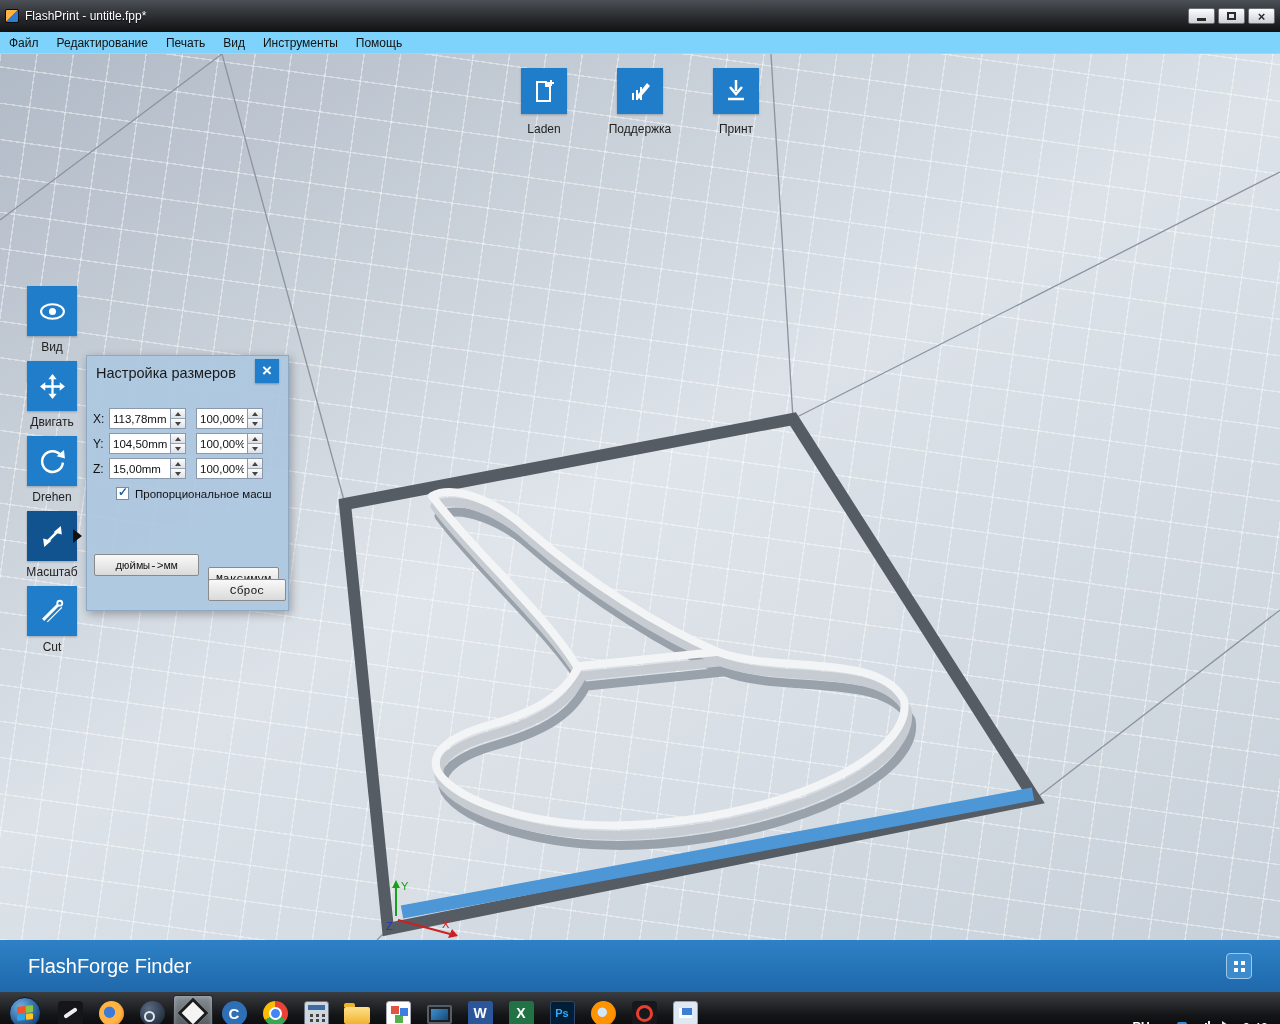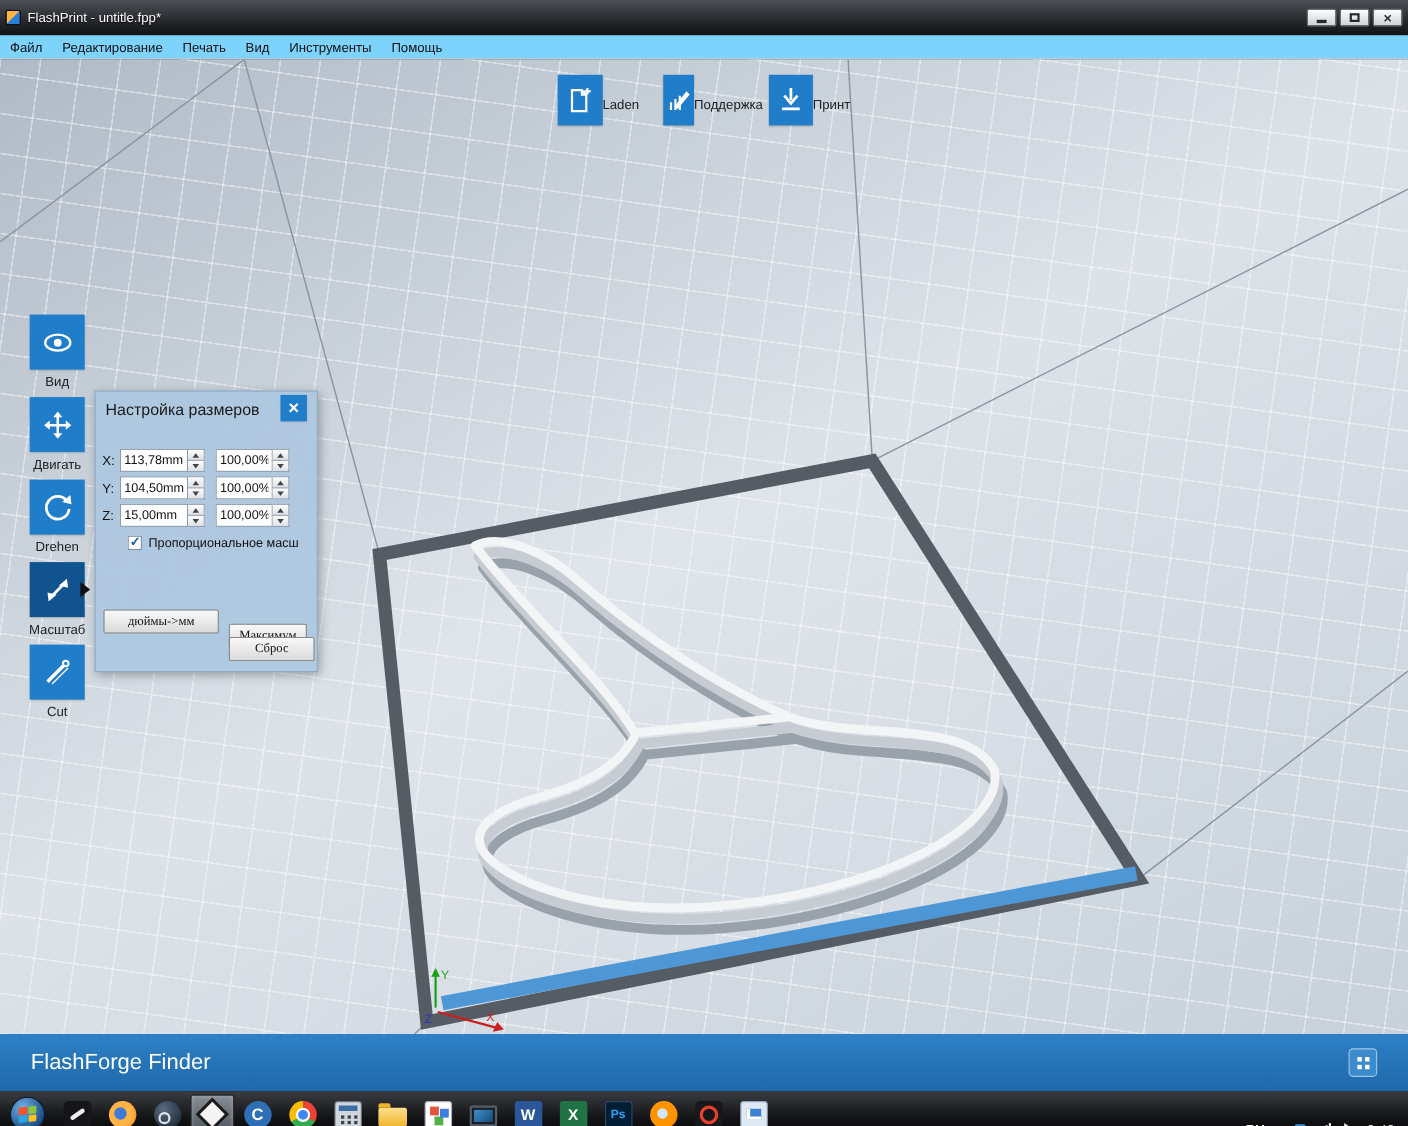--- a/index.html
+++ b/index.html
@@ -23,21 +23,21 @@
   .viewport { position:relative; height:886px; overflow:hidden;
     background-image:
       repeating-linear-gradient(8deg, rgba(255,255,255,.42) 0 1.4px, transparent 1.4px 36px),
       repeating-linear-gradient(98deg, rgba(255,255,255,.42) 0 1.4px, transparent 1.4px 36px),
       linear-gradient(150deg,#b0bac6 0%,#dce2e8 48%,#c8d1da 100%);
   }
   .scene-svg { position:absolute; inset:0; }
 
   
   .top-tools { position:absolute; top:14px; left:50%; transform:translateX(-50%); display:flex; gap:22px; }
-  .ttool { display:flex; flex-direction:row; align-items:center; width:74px; }
+  .ttool { display:flex; flex-direction:column; align-items:center; width:74px; }
   .ttool-btn { width:46px; height:46px; background:#1f7dc9; display:flex; align-items:center; justify-content:center; box-shadow:0 1px 2px rgba(0,0,0,.25); }
   .ttool-label { margin-top:8px; font-size:12px; color:#222; }
 
   
   .left-tools { position:absolute; left:20px; top:232px; width:64px; }
   .ltool { display:flex; flex-direction:column; align-items:center; margin-bottom:7px; }
   .ltool-btn { width:50px; height:50px; background:#1f7dc9; display:flex; align-items:center; justify-content:center; box-shadow:0 1px 2px rgba(0,0,0,.25); position:relative; }
   .ltool-btn.active { background:#0f5globalThis; }
   .ltool-btn.active { background:#10538f; }
   .ltool-btn.active::after { content:""; position:absolute; right:-12px; top:50%; transform:translateY(-50%); border:7px solid transparent; border-left:9px solid #111; }
@@ -56,21 +56,21 @@
   .spin { width:15px; height:21px; display:flex; flex-direction:column; border:1px solid #8a99ab; border-left:none; background:#eee; }
   .spin span { flex:1; background:linear-gradient(#fcfcfc,#dde1e6); position:relative; }
   .spin span + span { border-top:1px solid #9aa5b2; }
   .spin .up::after, .spin .dn::after { content:""; position:absolute; left:50%; top:50%; border:3px solid transparent; }
   .spin .up::after { transform:translate(-50%,-70%); border-bottom:4px solid #444; }
   .spin .dn::after { transform:translate(-50%,-30%); border-top:4px solid #444; }
   .chk-row { position:absolute; left:29px; top:131px; display:flex; align-items:center; width:170px; overflow:hidden; white-space:nowrap;text-align:center; }
   .chk { width:13px; height:13px; min-width:13px; background:#fff; border:1px solid #7a8ea2; position:relative; margin-right:6px; }
   .chk::after { content:"✓"; position:absolute; left:1px; top:-3px; font-size:12px; color:#1f5fae; font-weight:bold; }
   .chk-label { font-size:11.5px; color:#111; }
-  .dbtn { position:absolute; height:22px; background:linear-gradient(#f9f9f9,#dadada); border:1px solid #8a8a8a; border-radius:2px; font-size:11.5px; color:#111; display:flex; align-items:center; justify-content:center; font-family:Liberation Serif, serif; }
+  .dbtn { position:absolute; height:22px; background:linear-gradient(#f9f9f9,#dadada); border:1px solid #8a8a8a; border-radius:2px; font-size:11.5px; color:#111; display:flex; align-items:center; justify-content:center; font-family:Liberation Mono, monospace; }
   .btn-inches { left:7px;  top:198px; width:105px; }
   .btn-max    { left:121px; top:211px; width:71px; }
   .btn-reset  { left:121px; top:223px; width:78px; }
 
   
   .statusbar { height:52px; background:linear-gradient(#2e81c6,#1f68ab); display:flex; align-items:center; padding:0 28px; position:relative; }
   .printer-name { color:#fff; font-size:20px; }
   .machine-btn { position:absolute; right:28px; top:13px; width:26px; height:26px; background:#3c8ccd; border:1px solid #9ec7e8; border-radius:4px; }
   .machine-btn::after { content:""; position:absolute; left:7px; top:7px; width:4px; height:4px; background:#fff; box-shadow:7px 0 #fff, 0 7px #fff, 7px 7px #fff; }
 

